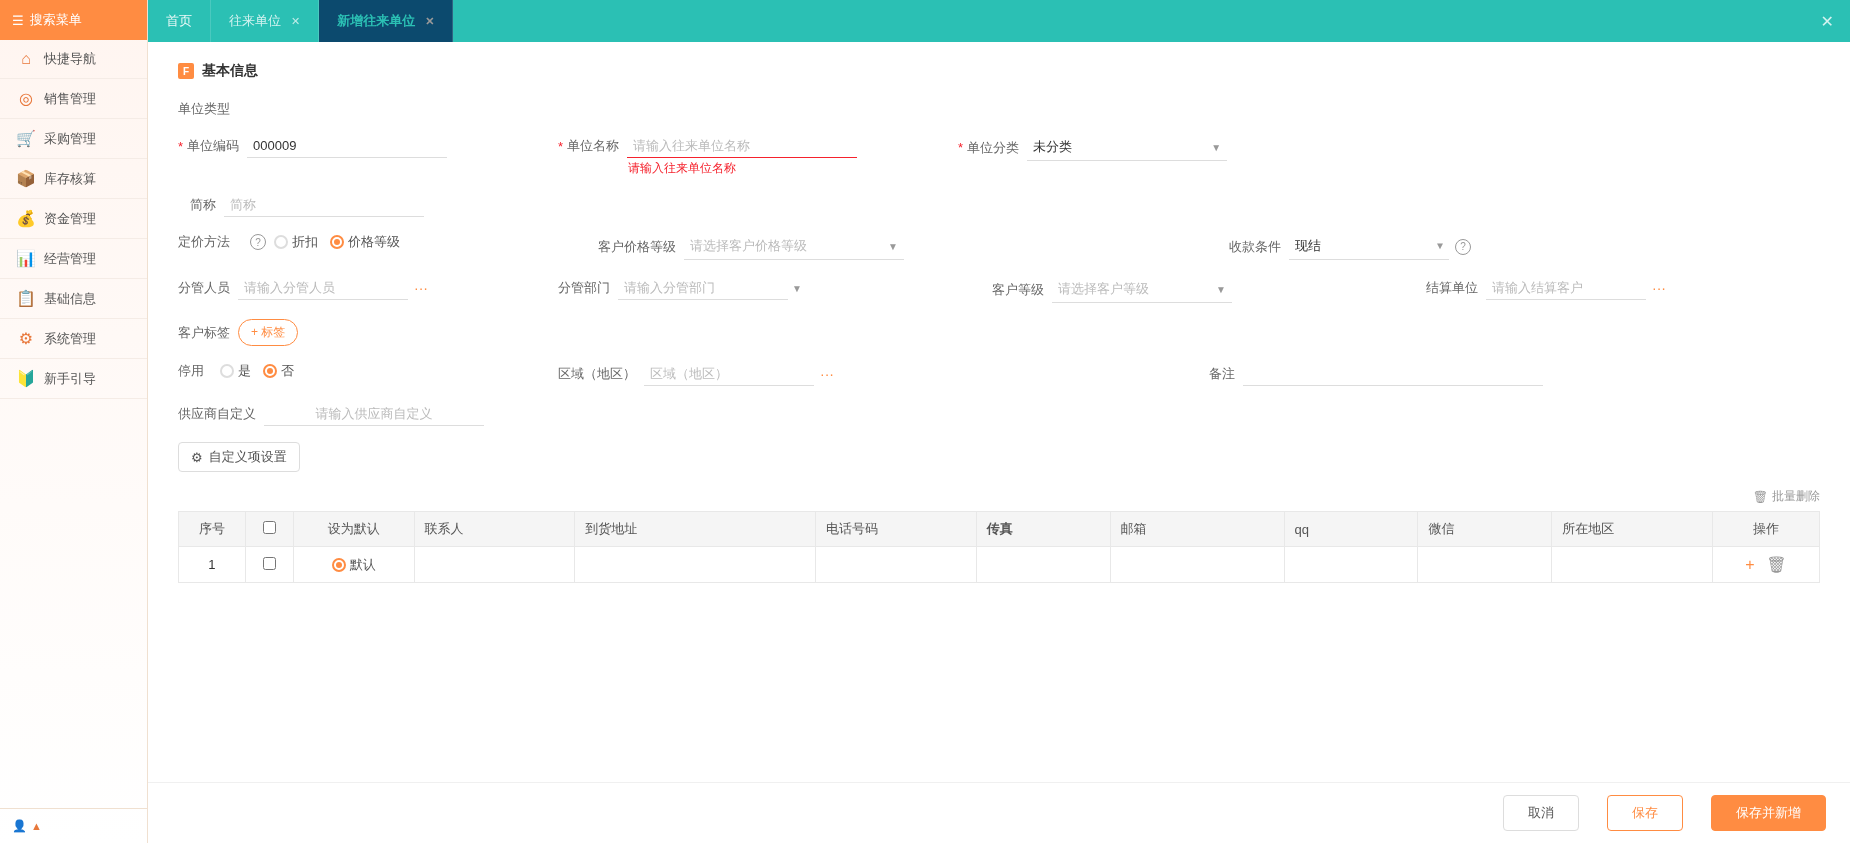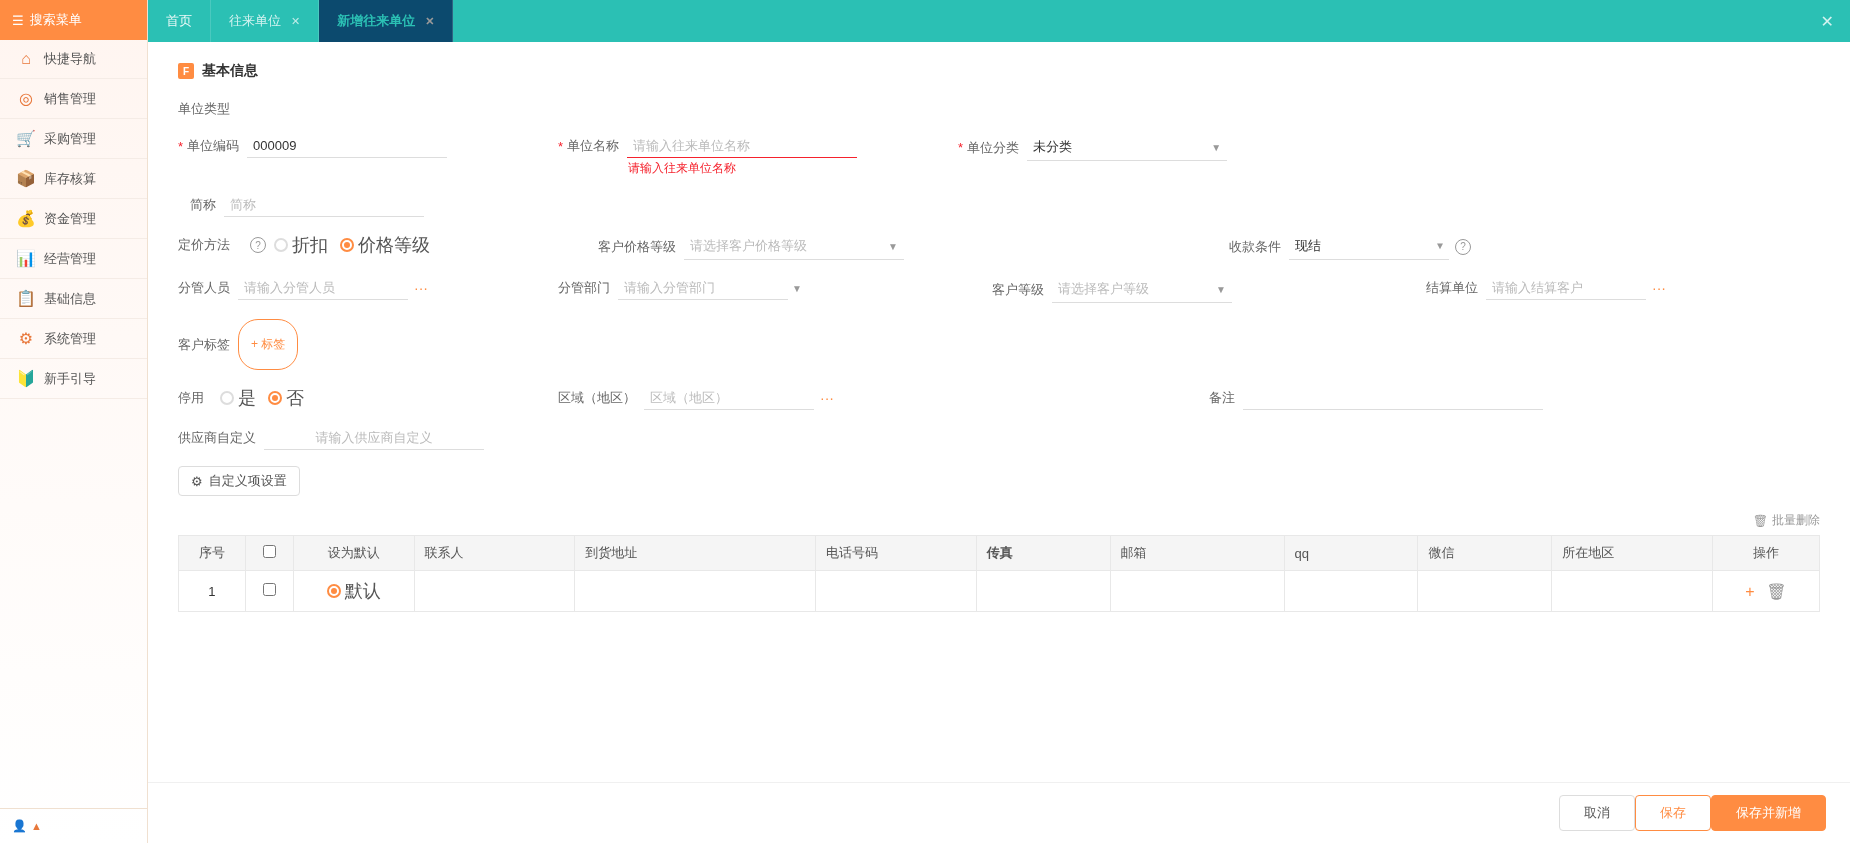--- a/index.html
+++ b/index.html
@@ -208,21 +208,21 @@
     .radio-group {
       display: flex;
       align-items: center;
       gap: 12px;
     }
     .radio-item {
       display: flex;
       align-items: center;
       gap: 4px;
       cursor: pointer;
-      font-size: 18px;
+      font-size: 13px;
       color: #555;
     }
     .radio-circle {
       width: 14px;
       height: 14px;
       border-radius: 50%;
       border: 2px solid #ddd;
       display: flex;
       align-items: center;
       justify-content: center;
@@ -236,21 +236,21 @@
       height: 6px;
       border-radius: 50%;
       background: #ff8c42;
     }
 
     
     .tag-btn {
       border: 1px solid #ff8c42;
       color: #ff8c42;
       border-radius: 20px;
-      padding: 16px 12px;
+      padding: 4px 12px;
       font-size: 12px;
       cursor: pointer;
       background: white;
       display: flex;
       align-items: center;
       gap: 4px;
     }
 
     
     .more-dots {
@@ -324,21 +324,21 @@
       align-items: center;
       gap: 4px;
     }
 
     
     .footer {
       display: flex;
       justify-content: flex-end;
       align-items: center;
       padding: 12px 24px;
-      gap: 0;
+      gap: 28px;
       background: #fff;
       border-top: 1px solid #f0f0f0;
     }
     .btn {
       padding: 8px 24px;
       border-radius: 4px;
       cursor: pointer;
       font-size: 13px;
       border: 1px solid transparent;
     }

